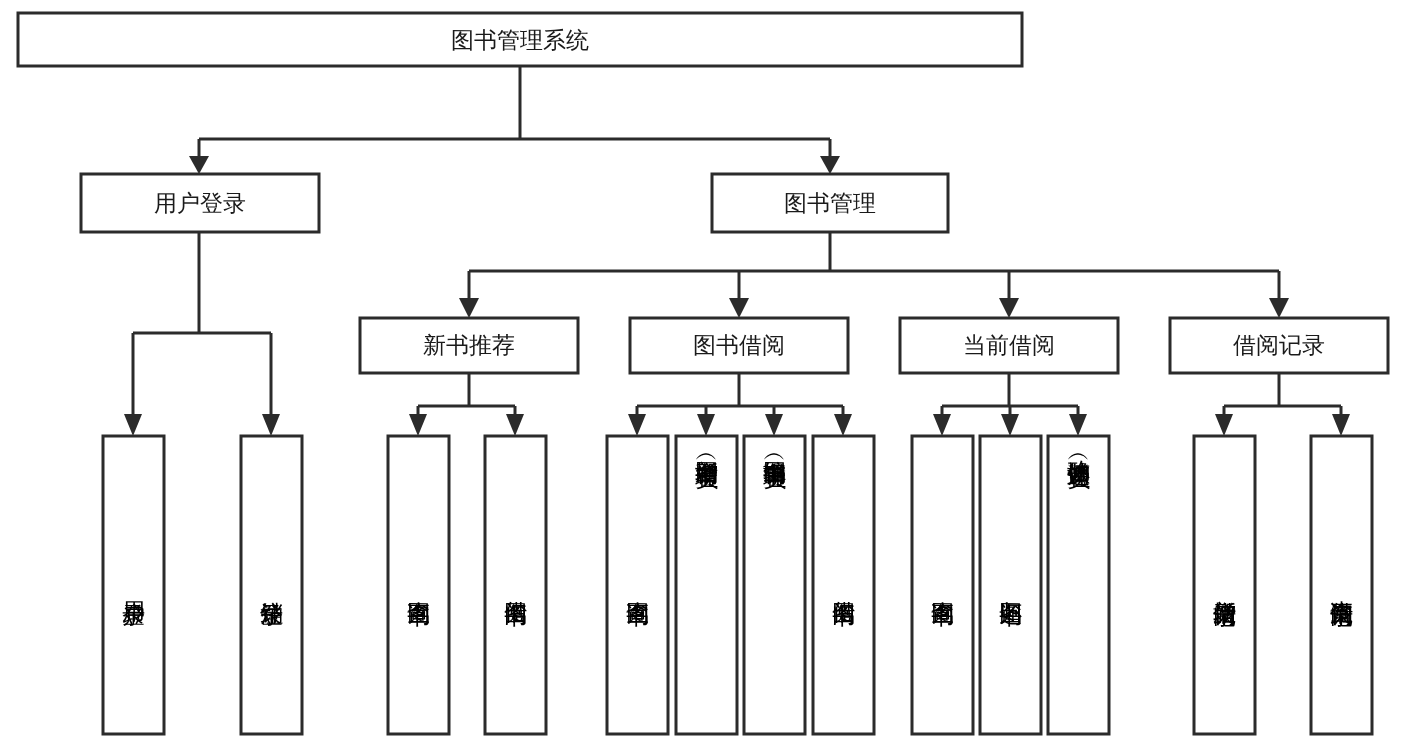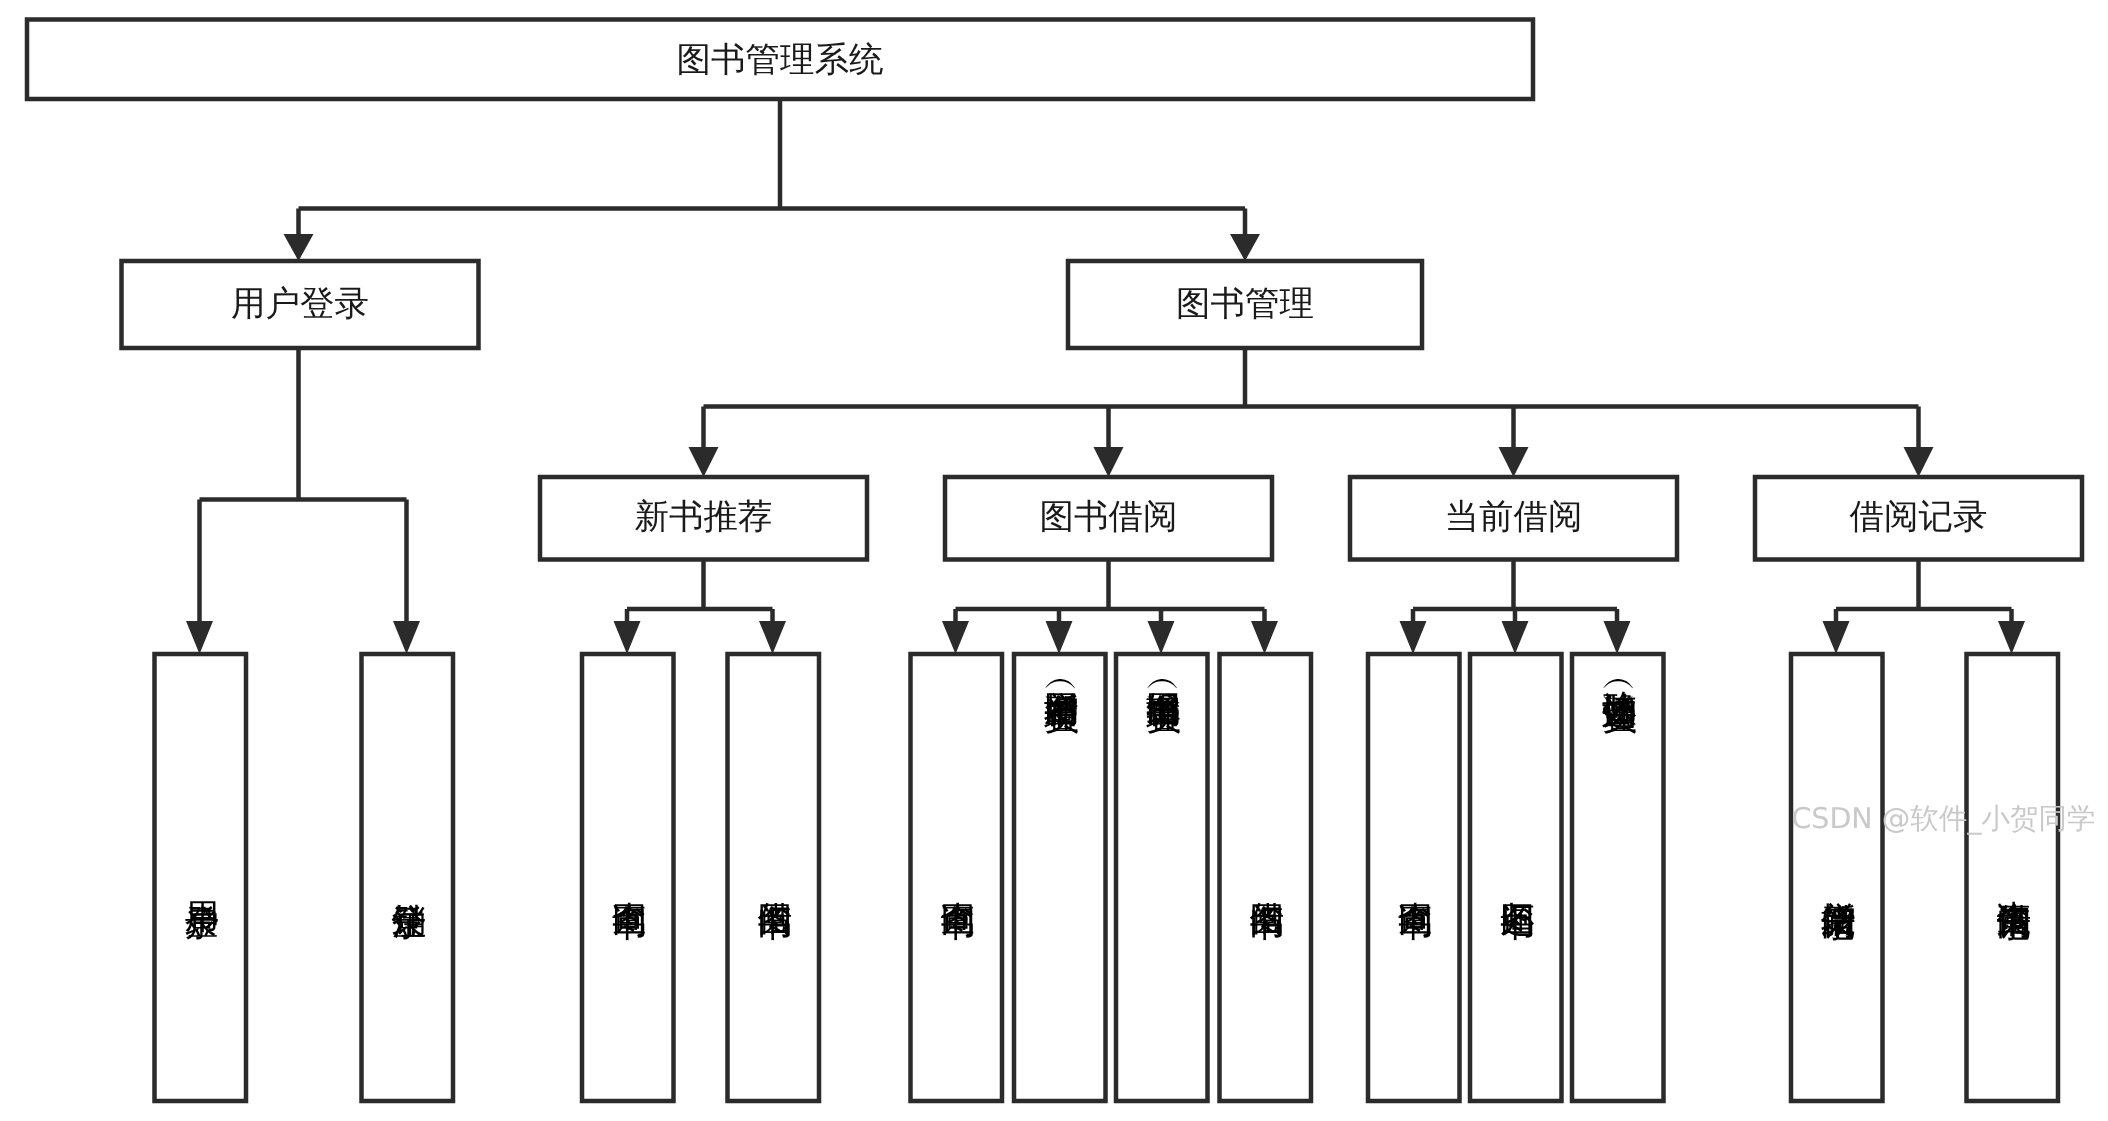--- a/index.html
+++ b/index.html
@@ -266,21 +266,20 @@
       <rect class="node-box" x="1311" y="436" width="61" height="298"></rect>
       <foreignObject x="1311" y="436" width="61" height="298">
         <div xmlns="http://www.w3.org/1999/xhtml" class="vcell">
           <span class="node-label-v">查询借阅记录</span>
         </div>
       </foreignObject>
     </g>
 
   </svg>
 
-  <div class="watermark">CSDN @软件_小贺同学</div>
 </div>
 
 <style>
   .vcell {
     width: 61px;
     height: 298px;
     display: flex;
     align-items: center;
     justify-content: center;
     box-sizing: border-box;

